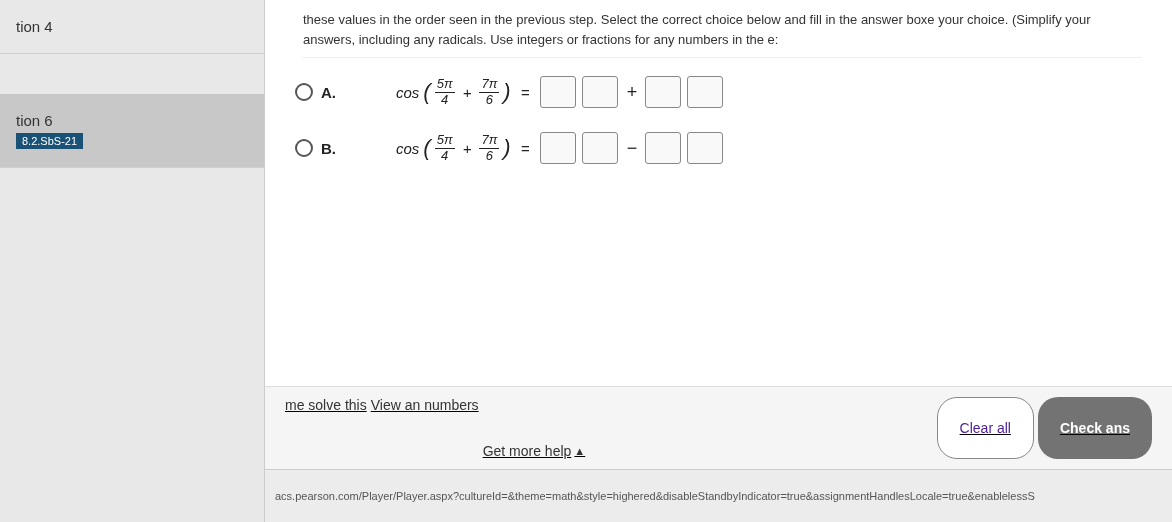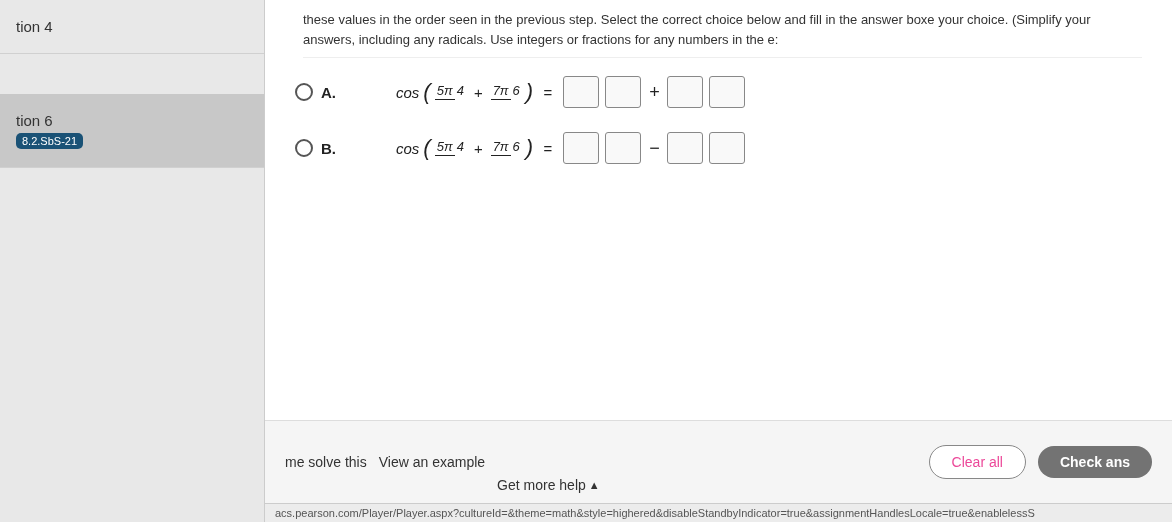--- a/index.html
+++ b/index.html
@@ -46,21 +46,21 @@
       background: #c8c8c8;
       margin-top: 40px;
     }
 
     .sidebar-item-label-badge {
       display: inline-block;
       background: #1a5276;
       color: white;
       font-size: 11px;
       padding: 2px 6px;
-      border-radius: 5px;
+      border-radius: 0;
       margin-top: 4px;
     }
 
     
     .main-content {
       flex: 1;
       display: flex;
       flex-direction: column;
       background: white;
       overflow: hidden;
@@ -110,21 +110,22 @@
     .math-expression {
       display: flex;
       align-items: center;
       gap: 4px;
       font-size: 15px;
       color: #222;
     }
 
     .math-frac {
       display: inline-flex;
-      flex-direction: row;
+      flex-direction: column;
+      align-items: center;
       font-size: 14px;
       line-height: 1.1;
     }
 
     .math-frac .numer {
       border-bottom: 1.5px solid #222;
       padding: 0 2px;
       font-size: 13px;
     }
 
@@ -161,25 +162,25 @@
 
     .operator {
       font-size: 18px;
       margin: 0 3px;
       color: #222;
     }
 
     
     .bottom-toolbar {
       display: flex;
-      align-items: center;
       padding: 10px 20px;
       background: #f5f5f5;
       border-top: 1px solid #ddd;
-      gap: 12px;
+      gap: 4px;
+      text-decoration: underline;
     }
 
     .toolbar-link {
       font-size: 14px;
       color: #333;
       text-decoration: none;
       cursor: pointer;
     }
 
     .help-link {
@@ -190,39 +191,39 @@
     }
 
     .spacer { flex: 1; }
 
     .clear-all-btn {
       padding: 8px 22px;
       border: 1.5px solid #888;
       border-radius: 20px;
       background: white;
       font-size: 14px;
-      color: #ec4899;
+      color: #4c1d95;
       cursor: pointer;
     }
 
     .check-ans-btn {
       padding: 8px 22px;
       border: none;
       border-radius: 20px;
       background: #737373;
       color: white;
       font-size: 14px;
       font-weight: bold;
       cursor: pointer;
     }
 
     
     .url-bar {
       background: #ececec;
-      padding: 3px 10px;
+      padding: 20px 10px;
       font-size: 11px;
       color: #555;
       border-top: 1px solid #ccc;
       white-space: nowrap;
       overflow: hidden;
       text-overflow: ellipsis;
     }
 
     .pi-symbol { font-style: italic; }
   </style>
@@ -294,21 +295,21 @@
           <span class="answer-box"></span>
           <span class="operator">−</span>
           <span class="answer-box"></span>
           <span class="answer-box"></span>
         </span>
       </div>
     </div>
 
     <div class="bottom-toolbar">
       <span class="toolbar-link">me solve this</span>
-      <span class="toolbar-link">View an example</span>
+      <span class="toolbar-link">View an numbers</span>
       <span class="toolbar-link help-link">
         <span>Get more help</span>
         <span style="font-size:11px;">▲</span>
       </span>
       <div class="spacer"></div>
       <button class="clear-all-btn">Clear all</button>
       <button class="check-ans-btn">Check ans</button>
     </div>
 
     <div class="url-bar">

